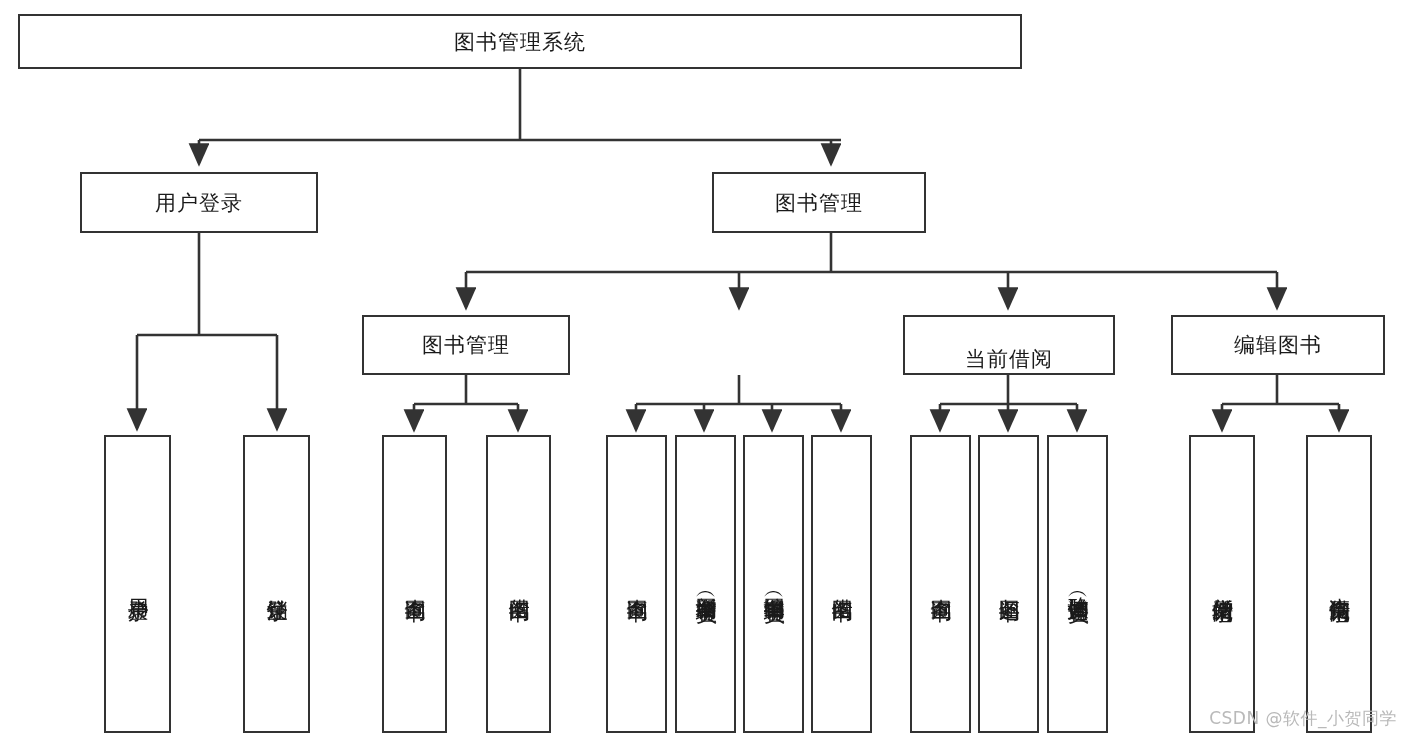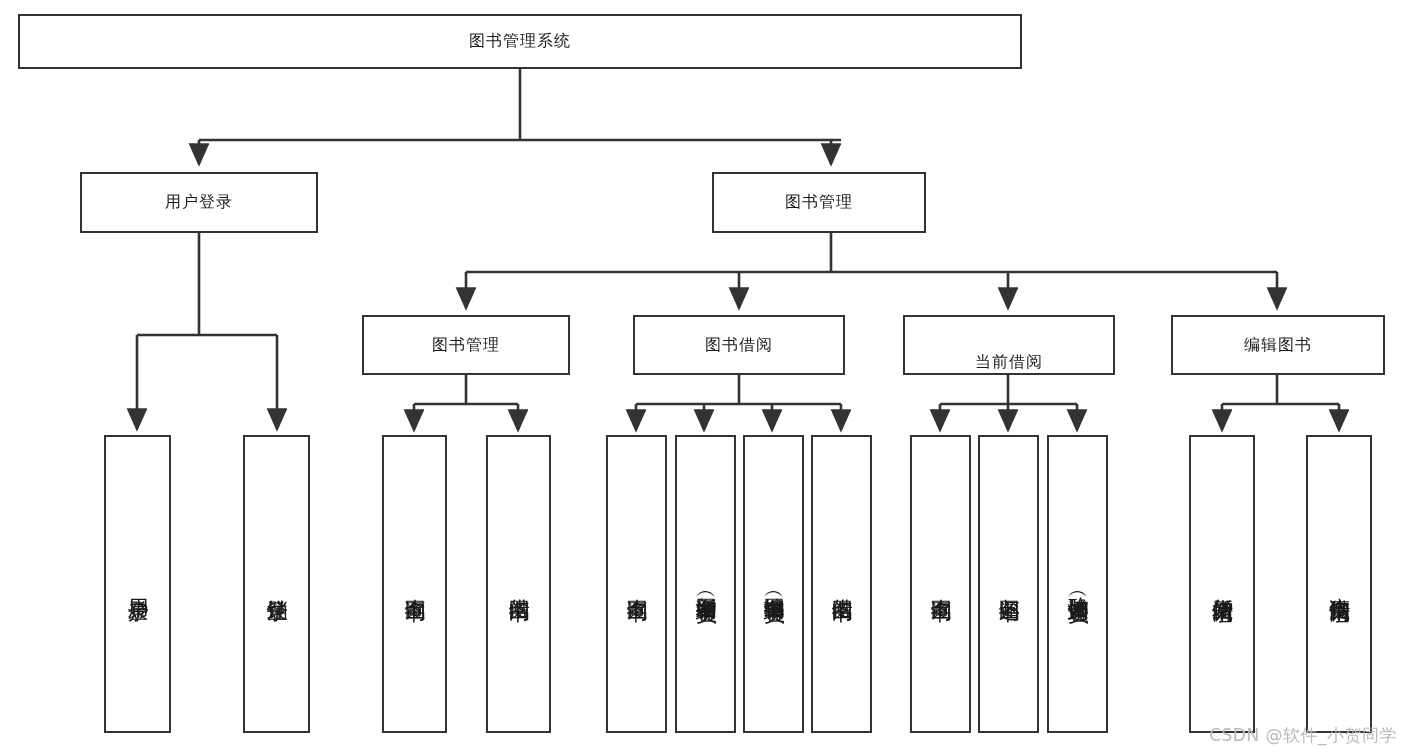--- a/index.html
+++ b/index.html
@@ -30,21 +30,21 @@
     position: absolute;
     box-sizing: border-box;
     background: #ffffff;
     border: 2px solid #333333;
     display: flex;
     align-items: center;
     justify-content: center;
     color: #1a1a1a;
   }
   .node.horiz {
-    font-size: 16px;
+    font-size: 21px;
     letter-spacing: 1px;
   }
   .node.vert {
     writing-mode: vertical-rl;
     text-orientation: upright;
     font-size: 21px;
     line-height: 1.12;
     letter-spacing: 1px;
     padding: 8px 0;
     align-items: center;
@@ -56,21 +56,21 @@
     text-orientation: upright;
     white-space: normal;
     max-height: 100%;
   }
   .node .label {
     display: block;
   }
   .watermark {
     position: absolute;
     right: 8px;
-    bottom: 0;
+    bottom: 17px;
     font-size: 17px;
     color: #b9b9b9;
     white-space: nowrap;
     letter-spacing: 0.5px;
   }
 </style>
 </head>
 <body>
 
 <div id="canvas">
@@ -133,23 +133,20 @@
   <div class="node horiz" style="left:80px; top:172px; width:238px; height:61px;">
     <span class="label">用户登录</span>
   </div>
   <div class="node horiz" style="left:712px; top:172px; width:214px; height:61px;">
     <span class="label">图书管理</span>
   </div>
 
   <div class="node horiz" style="left:362px; top:315px; width:208px; height:60px;">
     <span class="label">图书管理</span>
   </div>
-  <div class="node horiz" style="left:633px; top:315px; width:212px; height:60px;">
-    <span class="label">图书借阅</span>
-  </div>
   <div class="node horiz" style="left:903px; top:315px; width:212px; height:60px;align-items:flex-end;">
     <span class="label">当前借阅</span>
   </div>
   <div class="node horiz" style="left:1171px; top:315px; width:214px; height:60px;">
     <span class="label">编辑图书</span>
   </div>
 
   <div class="node vert" style="left:104px; top:435px; width:67px; height:298px;">
     <span class="label">用户登录</span>
   </div>

